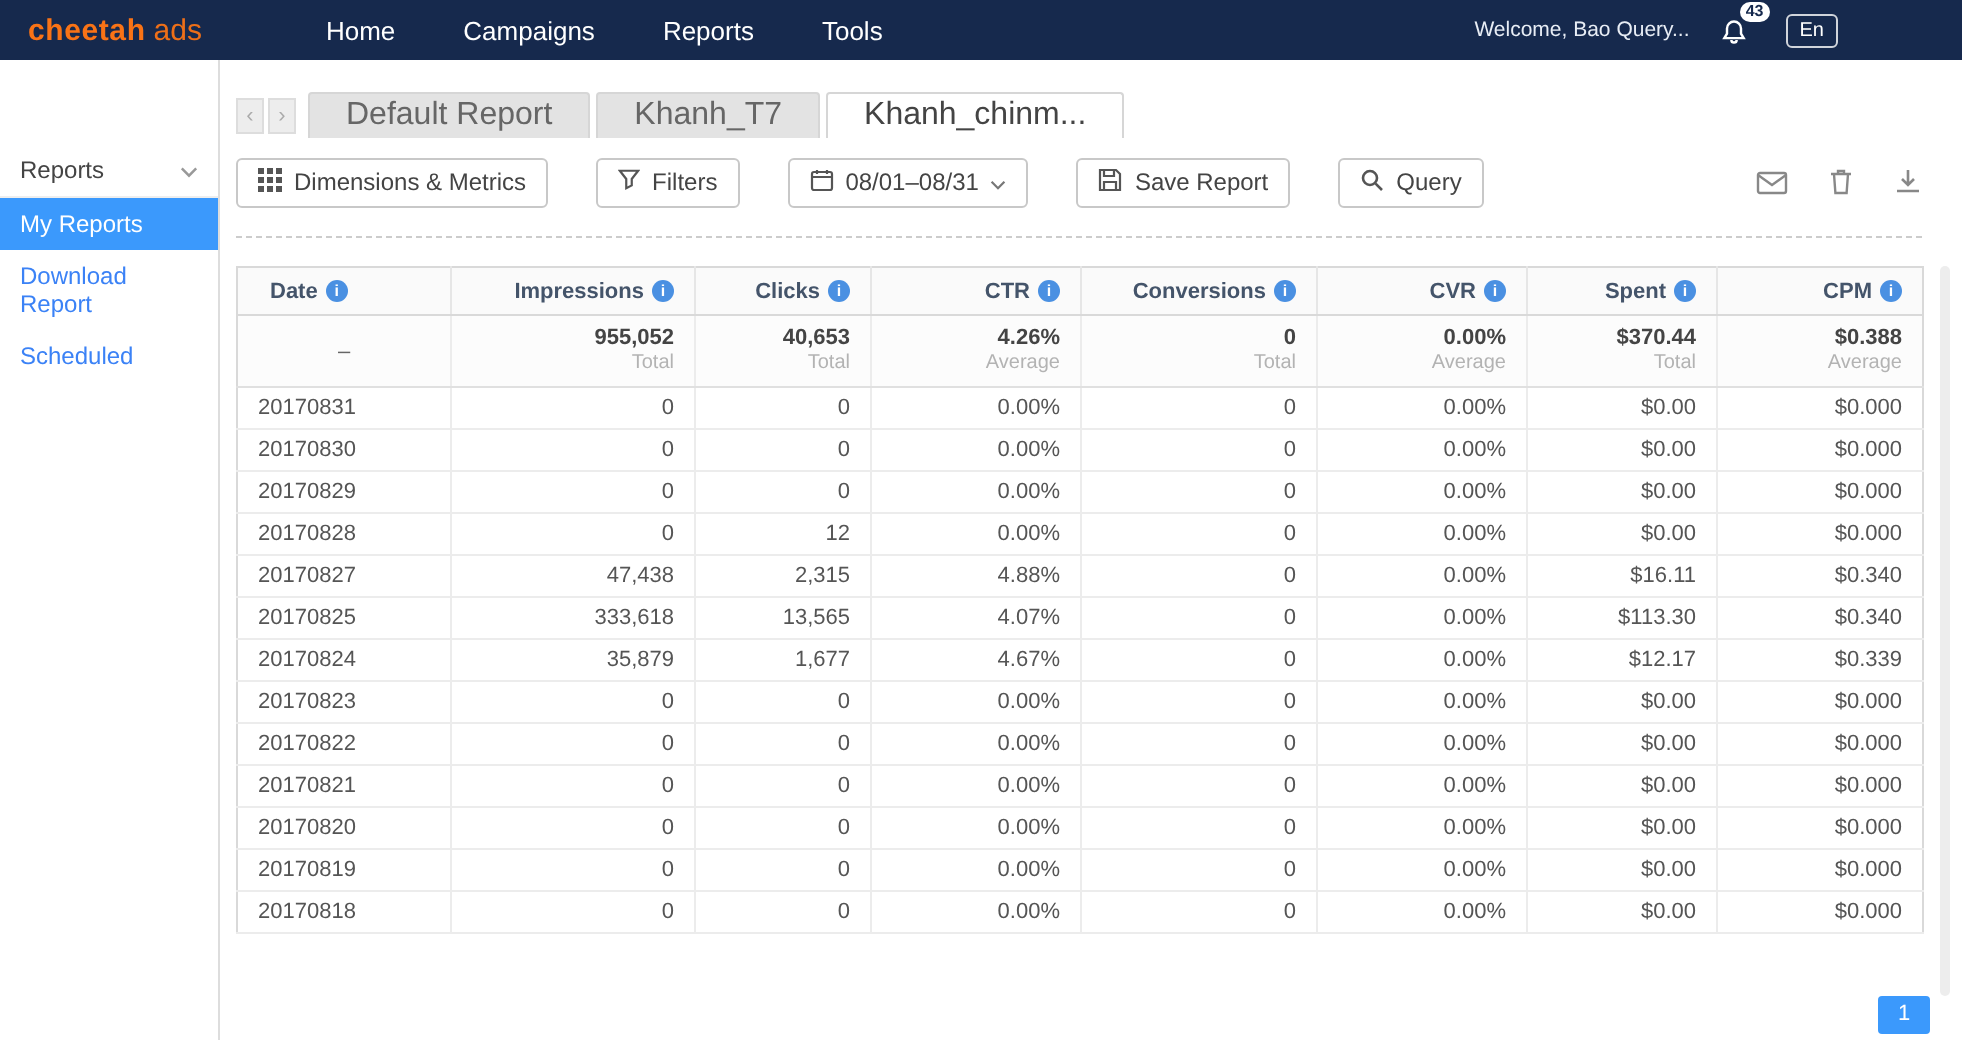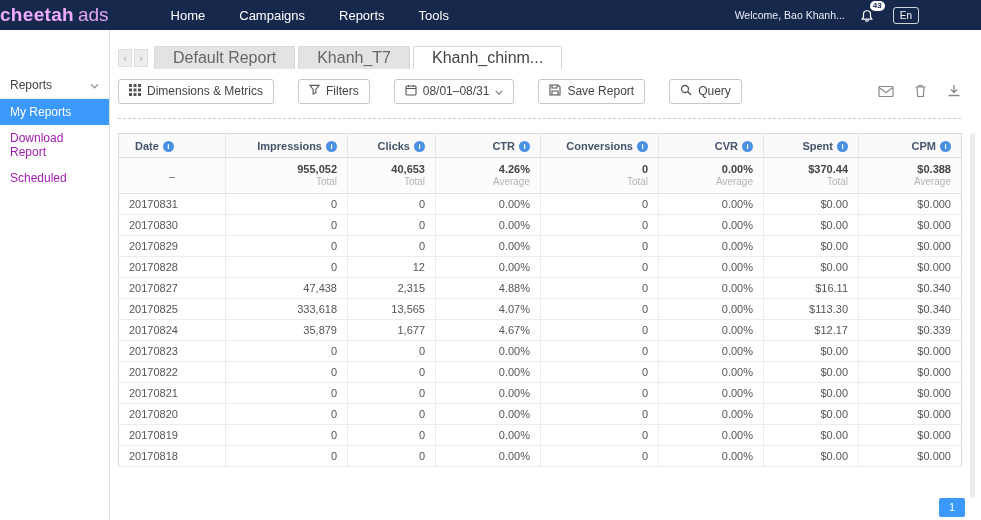--- a/index.html
+++ b/index.html
@@ -2,41 +2,41 @@
 <html><head>
 <meta charset="utf-8">
 <style>
   * { margin:0; padding:0; box-sizing:border-box; }
   html,body { width:981px; height:520px; overflow:hidden;
     font-family:"Liberation Sans", sans-serif; background:#fff; }
 
   
   .topbar { position:absolute; top:0; left:0; width:981px; height:30px;
     background:#16294d; display:flex; align-items:center; color:#fff; }
-  .logo { font-size:19px; color:#f0abfc; white-space:nowrap; }
+  .logo { margin-left:14px; font-size:15px; color:#f97316; white-space:nowrap; }
   .logo .b { font-weight:bold; letter-spacing:.3px; }
   .logo .l { font-weight:300; margin-left:4px; opacity:.95; }
   .topnav { display:flex; gap:34px; margin-left:62px; font-size:13px; }
   .topnav a { color:#fff; text-decoration:none; cursor:pointer; }
   .topbar-right { margin-left:auto; display:flex; align-items:center; gap:14px; padding-right:62px; }
   .welcome { font-size:10.5px; color:#e8edf5; }
   .bell-wrap { position:relative; width:20px; height:20px; cursor:pointer; }
   .bell-wrap svg { position:absolute; left:1px; top:4px; }
   .badge { position:absolute; top:-4px; right:-6px; background:#fff; color:#16294d;
     font-size:8px; font-weight:bold; border-radius:8px; padding:1px 3px; line-height:1; }
   .lang { border:1px solid rgba(255,255,255,.8); border-radius:3px; font-size:10px;
     padding:2px 6px; cursor:pointer; }
 
   
   .sidebar { position:absolute; top:30px; left:0; width:110px; height:490px;
     background:#fff; border-right:1px solid #ddd; }
   .side-section { margin-top:42px; padding:6px 10px; font-size:12px; color:#444;
     display:flex; align-items:center; justify-content:space-between;
     border-bottom:1px solid #eee; cursor:pointer; }
-  .side-item { font-size:12px; color:#a21caf; padding:6px 10px; cursor:pointer; }
+  .side-item { font-size:12px; color:#3b82f6; padding:6px 10px; cursor:pointer; }
   .side-item.active { background:#3b99fc; color:#fff; }
   .caret { color:#999; }
 
   
   .main { position:absolute; top:30px; left:110px; width:871px; height:490px; background:#fff; }
 
   
   .tabstrip { position:absolute; top:15px; left:8px; right:20px; height:24px;
     display:flex; align-items:flex-end; }
   .tab-arrows { display:flex; gap:2px; margin-right:6px; margin-bottom:2px; }
@@ -100,21 +100,21 @@
   <div class="logo" data-name="app-logo">
     <span class="b" data-name="logo-bold">cheetah</span><span class="l" data-name="logo-light">ads</span>
   </div>
   <div class="topnav" data-name="top-navigation">
     <a data-name="nav-home">Home</a>
     <a data-name="nav-campaigns">Campaigns</a>
     <a data-name="nav-reports">Reports</a>
     <a data-name="nav-tools">Tools</a>
   </div>
   <div class="topbar-right" data-name="topbar-right">
-    <span class="welcome" data-name="welcome-text">Welcome,  Bao Khanh...</span>
+    <span class="welcome" data-name="welcome-text">Welcome,  Bao Query...</span>
     <span class="bell-wrap" data-name="notifications-bell-icon">
       <svg width="14" height="14" viewBox="0 0 16 16" fill="none" stroke="#fff" stroke-width="1.4">
         <path d="M8 2a4 4 0 0 0-4 4v3l-1.5 2.5h11L12 9V6a4 4 0 0 0-4-4z"></path>
         <path d="M6.5 12.5a1.5 1.5 0 0 0 3 0"></path>
       </svg>
       <span class="badge" data-name="notification-count-badge">43</span>
     </span>
     <span class="lang" data-name="language-button">En</span>
   </div>
 </div>

